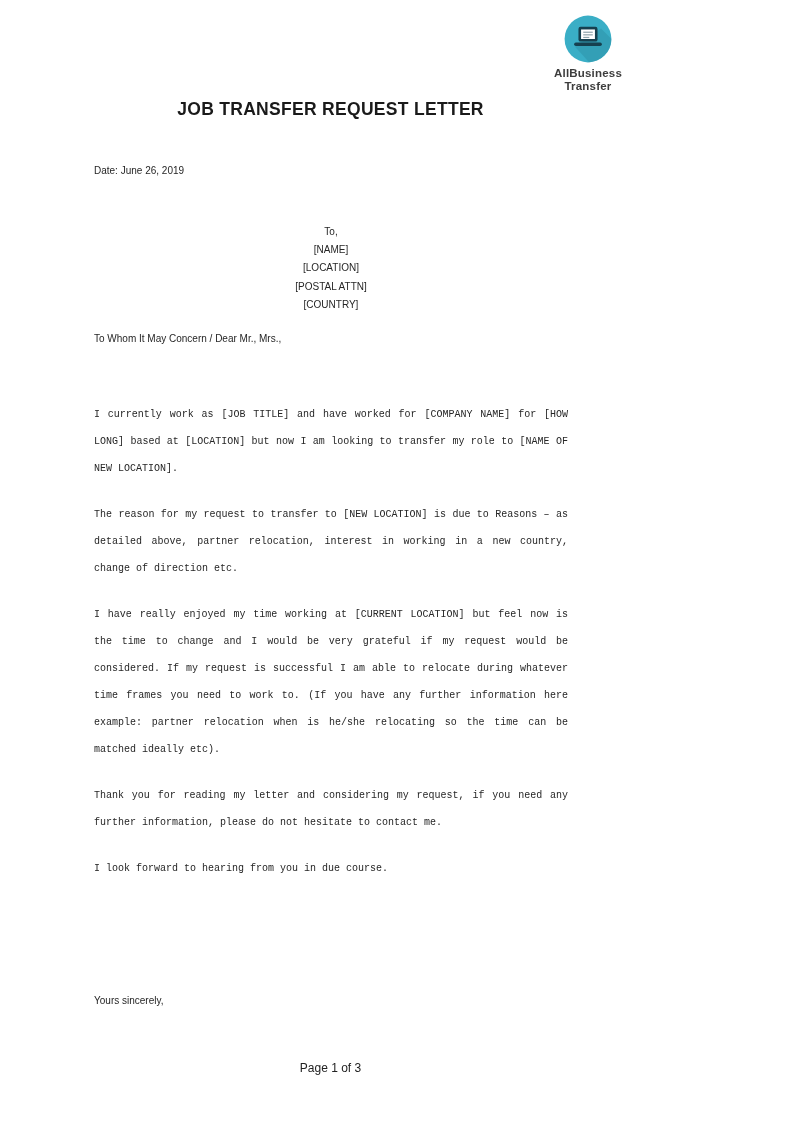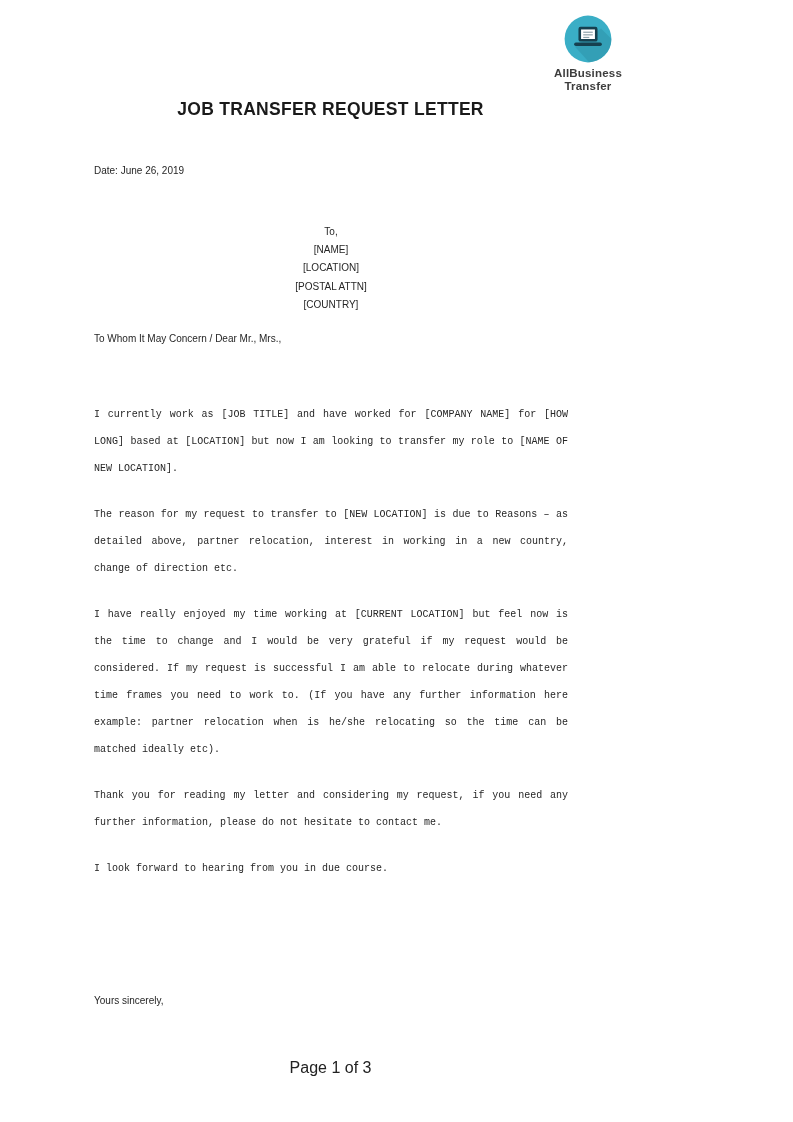--- a/index.html
+++ b/index.html
@@ -78,21 +78,21 @@
     margin-top: 15px;
     line-height: 20px;
   }
   
   .footer {
     position: absolute;
     top: 1061px;
     left: 0;
     width: 100%;
     text-align: center;
-    font-size: 16px;
+    font-size: 12px;
     color: #222222;
     line-height: 14px;
   }
 </style>
 </head>
 <body>
 
 <div class="page">
 
   <div class="logo">

